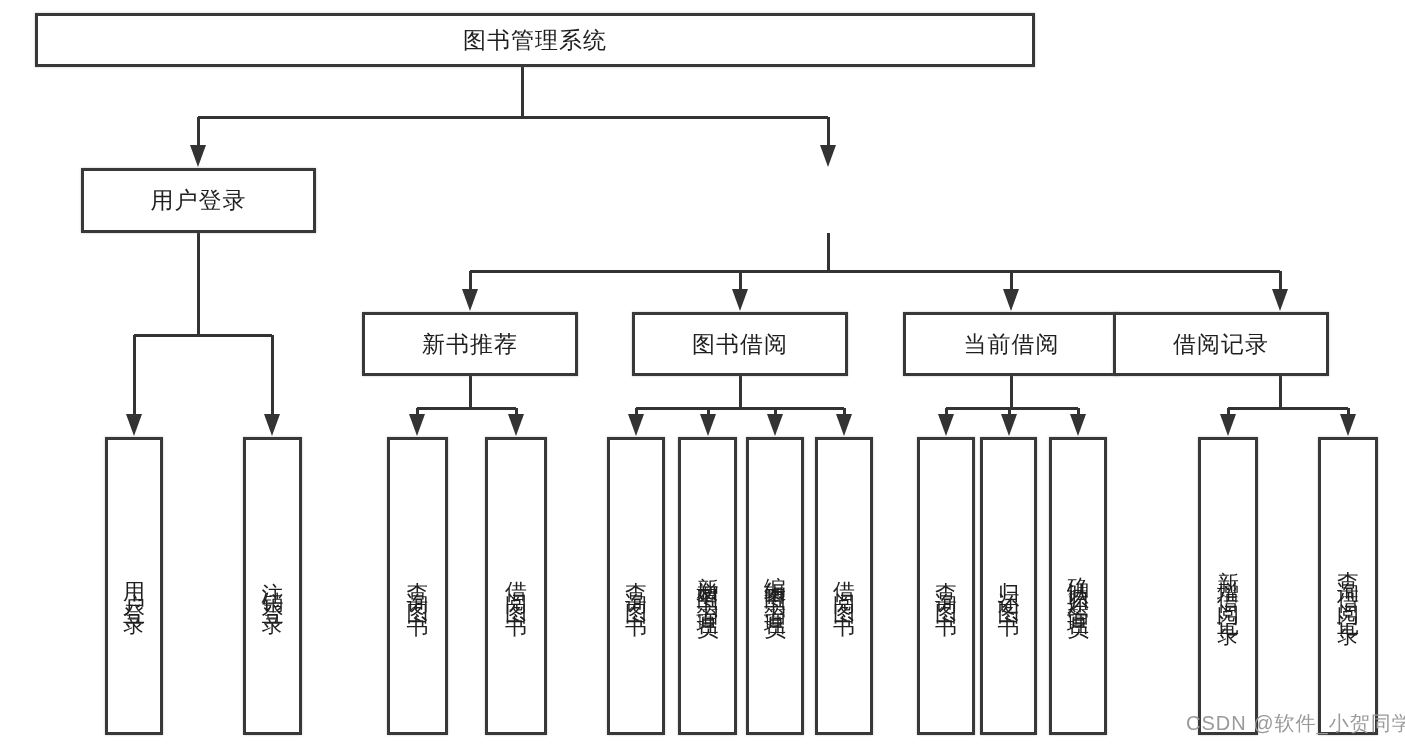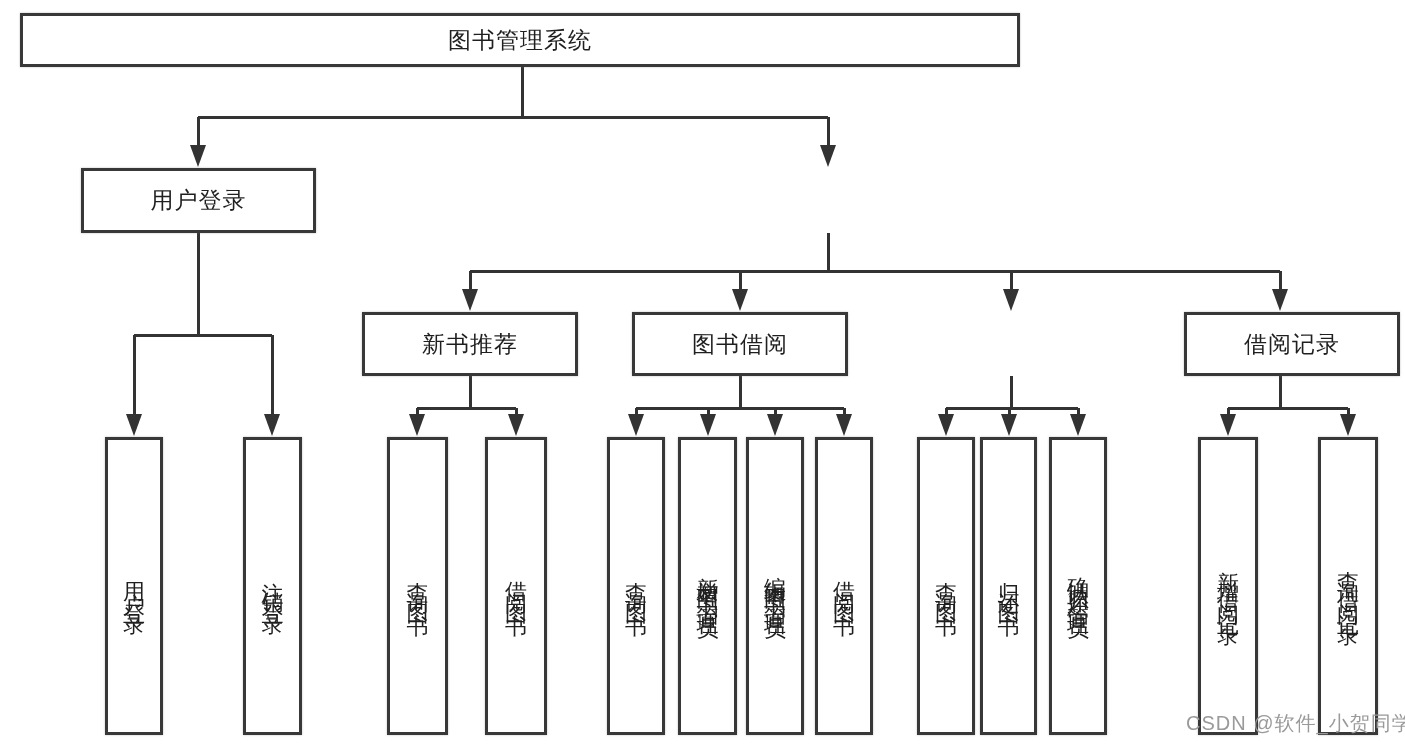--- a/index.html
+++ b/index.html
@@ -80,27 +80,28 @@
       <polygon points="767,414 783,414 775,436"></polygon>
       <polygon points="836,414 852,414 844,436"></polygon>
       <polygon points="938,414 954,414 946,436"></polygon>
       <polygon points="1001,414 1017,414 1009,436"></polygon>
       <polygon points="1070,414 1086,414 1078,436"></polygon>
       <polygon points="1220,414 1236,414 1228,436"></polygon>
       <polygon points="1340,414 1356,414 1348,436"></polygon>
     </g>
   </svg>
 
-  <div class="node" style="left:20px;top:13px;width:1000px;height:54px">图书管理系统</div>
+  <div class="node" style="left:35px;top:13px;width:1000px;height:54px">图书管理系统</div>
 
   <div class="node" style="left:81px;top:168px;width:235px;height:65px">用户登录</div>
 
   <div class="node" style="left:632px;top:312px;width:216px;height:64px">图书借阅</div>
   <div class="node" style="left:362px;top:312px;width:216px;height:64px">新书推荐</div>
-  <div class="node" style="left:1184px;top:312px;width:216px;height:64px">借阅记录</div>
+  <div class="node" style="left:903px;top:312px;width:217px;height:64px">当前借阅</div>
+  <div class="node" style="left:1113px;top:312px;width:216px;height:64px">借阅记录</div>
 
   <div class="leaf" style="left:105px;top:437px;width:58px;height:298px">用户登录</div>
   <div class="leaf" style="left:243px;top:437px;width:59px;height:298px">注销登录</div>
 
   <div class="leaf" style="left:387px;top:437px;width:61px;height:298px">查询图书</div>
   <div class="leaf" style="left:485px;top:437px;width:62px;height:298px">借阅图书</div>
 
   <div class="leaf" style="left:607px;top:437px;width:58px;height:298px">查询图书</div>
   <div class="leaf dense" style="left:678px;top:437px;width:59px;height:298px">新增图书（管理员）</div>
   <div class="leaf dense" style="left:746px;top:437px;width:58px;height:298px">编辑图书（管理员）</div>

